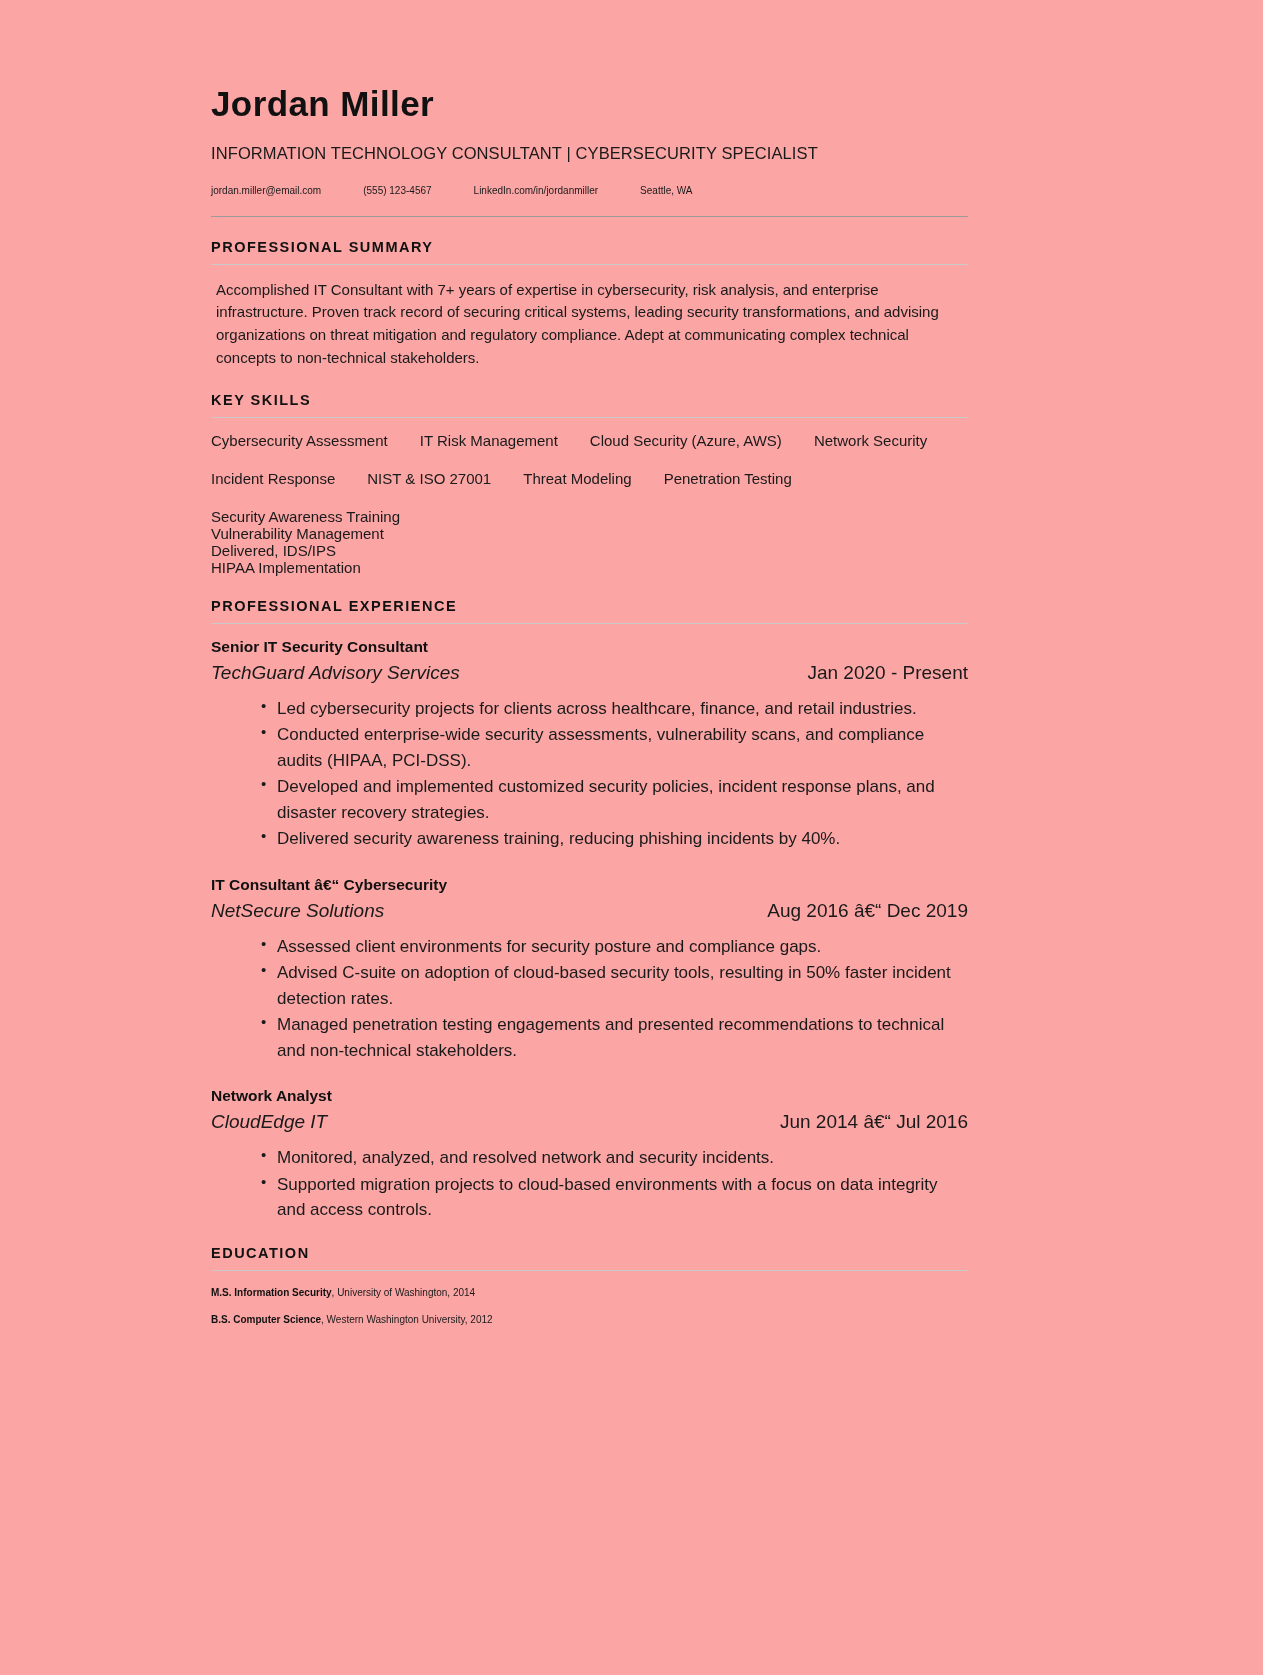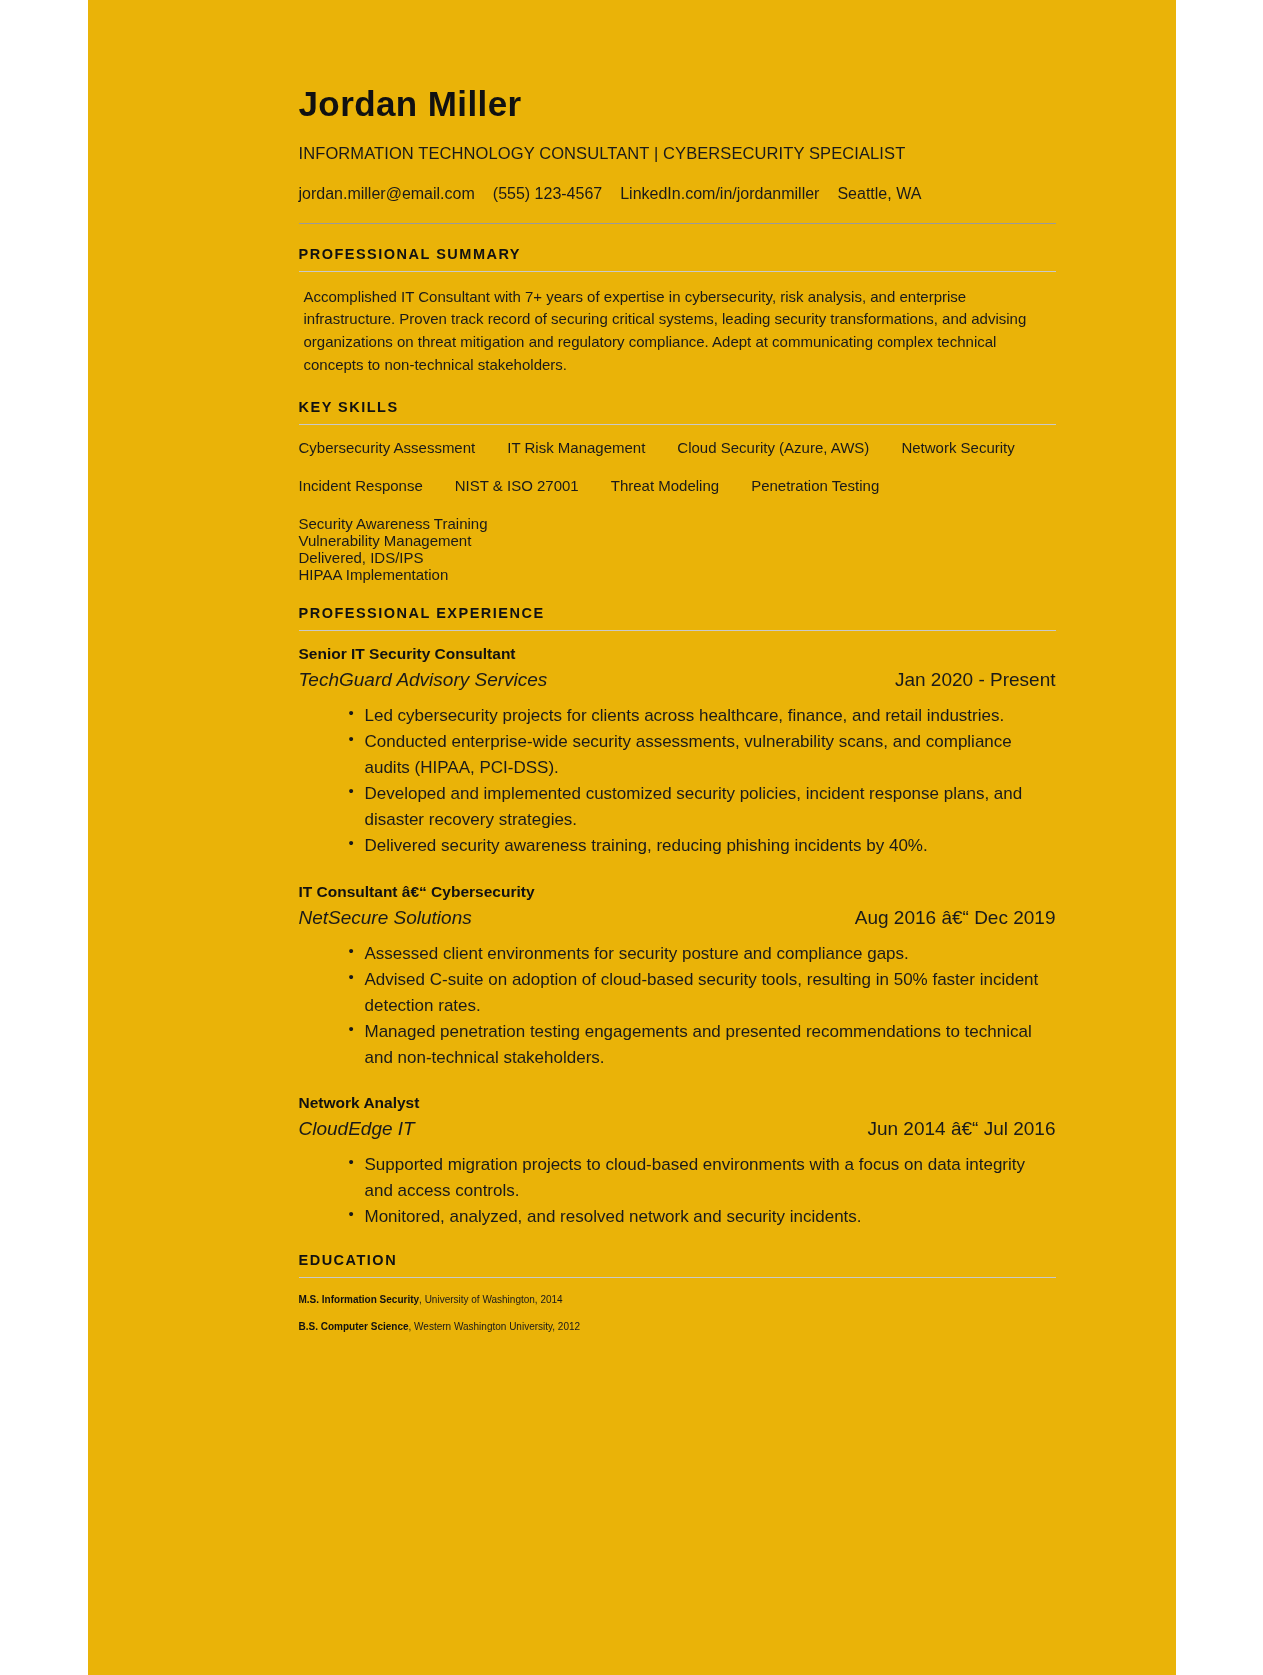--- a/index.html
+++ b/index.html
@@ -8,24 +8,24 @@
     padding: 0;
     background: #ffffff;
   }
   body {
     font-family: "Liberation Sans", sans-serif;
     color: #1a1a1a;
     -webkit-font-smoothing: antialiased;
   }
   .page {
     position: relative;
-    width: 1088px;
+    width: 1263px;
     height: 1675px;
     margin: 0 auto;
-    background: #eab308;
+    background: #fca5a5;
     box-sizing: border-box;
     overflow: hidden;
   }
   .sheet {
     position: absolute;
     left: 211px;
     top: 84px;
     width: 757px;
   }
 
@@ -39,26 +39,27 @@
     color: #111111;
   }
   .headline {
     font-size: 16.5px;
     line-height: 1.3;
     color: #1a1a1a;
     margin: 0 0 20px 0;
     letter-spacing: 0.1px;
   }
   .contact {
-    font-size: 16px;
+    font-size: 10px;
     color: #1a1a1a;
     margin: 0 0 20px 0;
     display: flex;
     flex-wrap: wrap;
     align-items: flex-start;
+    gap: 24px;
   }
   .contact .cItem {
     margin-right: 18px;
     white-space: nowrap;
   }
   .contact .cItem:last-child { margin-right: 0; }
 
   .topRule {
     border: 0;
     border-top: 1.6px solid #9a9a9a;
@@ -240,22 +241,22 @@
         </ul>
       </div>
 
       <div class="job">
         <div class="jobTitle">Network Analyst</div>
         <div class="jobMeta">
           <span class="company">CloudEdge IT</span>
           <span class="dates">Jun 2014 â€“ Jul 2016</span>
         </div>
         <ul class="bullets">
+          <li>Monitored, analyzed, and resolved network and security incidents.</li>
           <li>Supported migration projects to cloud-based environments with a focus on data integrity and access controls.</li>
-          <li>Monitored, analyzed, and resolved network and security incidents.</li>
         </ul>
       </div>
     </div>
 
     <div class="section">
       <div class="sectionTitle">EDUCATION</div>
       <hr class="sectionRule">
 
       <div class="eduItem">
         <span class="eduDegree">M.S. Information Security</span><span class="eduRest">, University of Washington, 2014</span>

